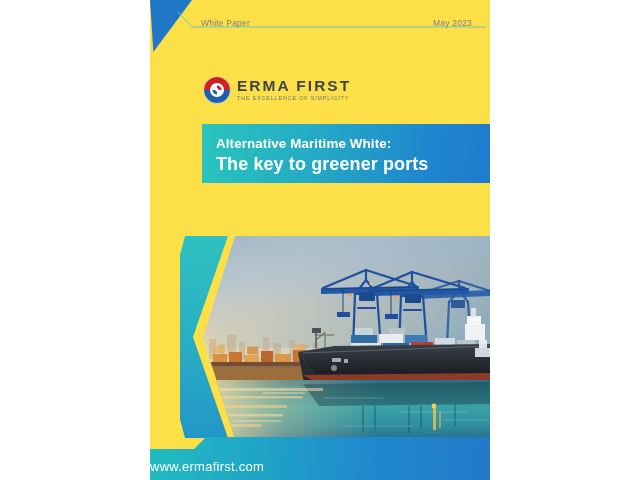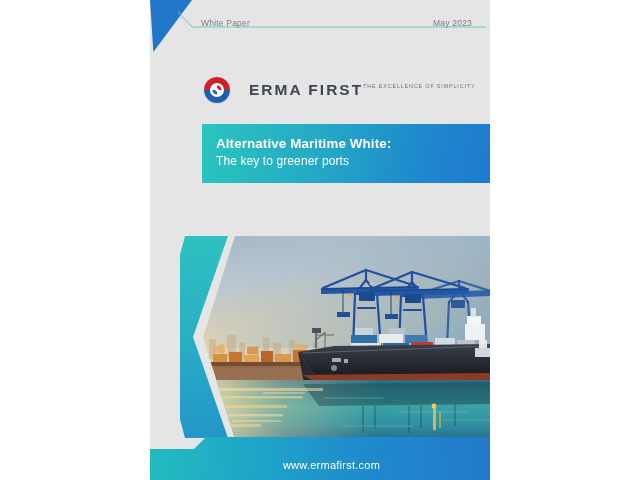--- a/index.html
+++ b/index.html
@@ -15,21 +15,21 @@
     position: relative;
   }
 
   
   #page {
     position: absolute;
     left: 150px;
     top: 0px;
     width: 340px;
     height: 480px;
-    background: #e5e5e5;
+    background: #fde047;
     overflow: hidden;
   }
 
   
   .hdr-triangle {
     position: absolute;
     left: 0px;
     top: 0px;
     width: 42px;
     height: 52px;
@@ -72,23 +72,22 @@
     align-items: center;
     gap: 6px;
   }
   .logo-mark {
     width: 28px;
     height: 28px;
     flex: 0 0 auto;
   }
   .logo-text {
     display: flex;
-    flex-direction: row;
+    flex-direction: column;
     justify-content: center;
-    margin-left: 12px;
   }
   .logo-name {
     font-size: 15.5px;
     font-weight: bold;
     letter-spacing: 2.0px;
     color: #3d4651;
     line-height: 1.05;
     white-space: nowrap;
   }
   .logo-tag {
@@ -116,22 +115,22 @@
     font-size: 13.4px;
     font-weight: bold;
     color: #ffffff;
     letter-spacing: 0.1px;
     white-space: nowrap;
   }
   .title-l2 {
     position: absolute;
     left: 14px;
     top: 30px;
-    font-size: 12px;
-    font-weight: normal;
+    font-size: 18px;
+    font-weight: bold;
     color: #ffffff;
     letter-spacing: 0.1px;
     white-space: nowrap;
   }
 
   
   .hero-wrap {
     position: absolute;
     left: 30px;
     top: 232px;
@@ -166,25 +165,24 @@
     width: 340px;
     height: 43px;
     background: linear-gradient(95deg, #22BBBF 0%, #1FA6C7 30%, #1F8BCD 62%, #2279C9 100%);
     clip-path: polygon(0px 12px, 44px 12px, 56px 0px, 340px 0px, 340px 43px, 0px 43px);
   }
   .footer-url {
     position: absolute;
     left: 0;
     right: 0;
     top: 22px;
-    text-align: center;
-    font-size: 11px;
+    text-align: left;
+    font-size: 13px;
     color: #ffffff;
     letter-spacing: 0.25px;
-    margin-left: 23px;
   }
 </style>
 </head>
 <body>
 
 <div id="page">
 
   <div class="hdr-triangle"></div>
 
   <svg class="hdr-rule" viewBox="0 0 316 38" preserveAspectRatio="none">

